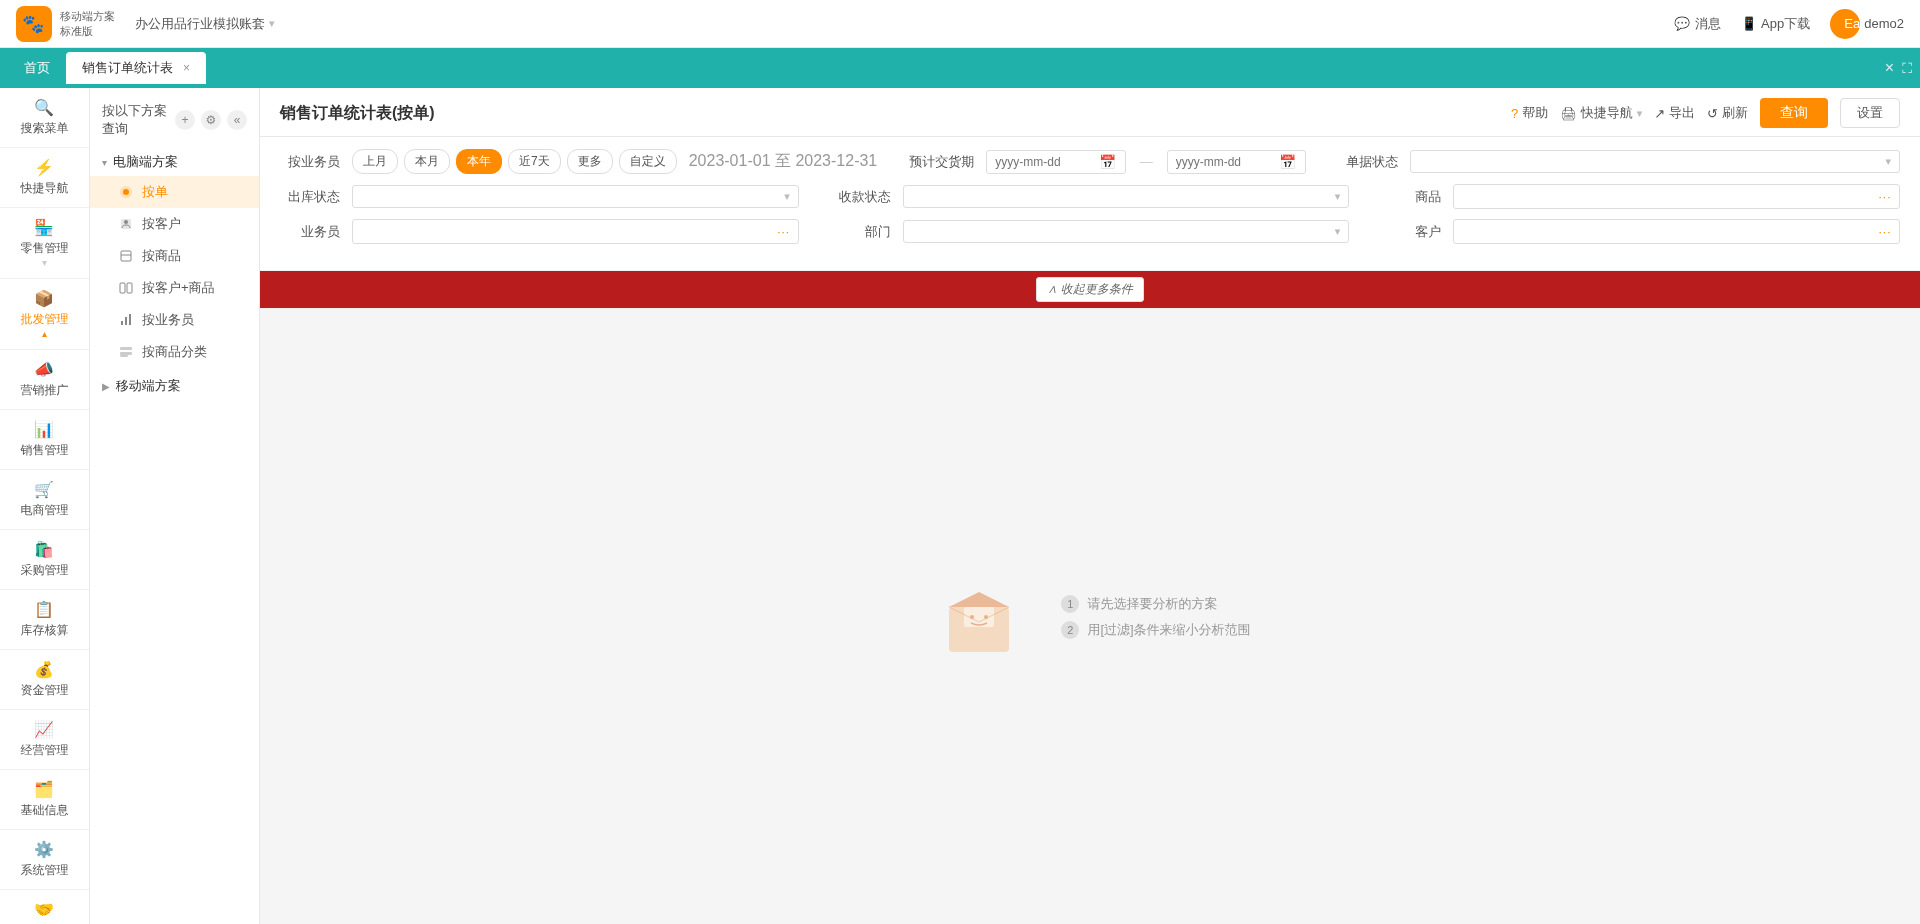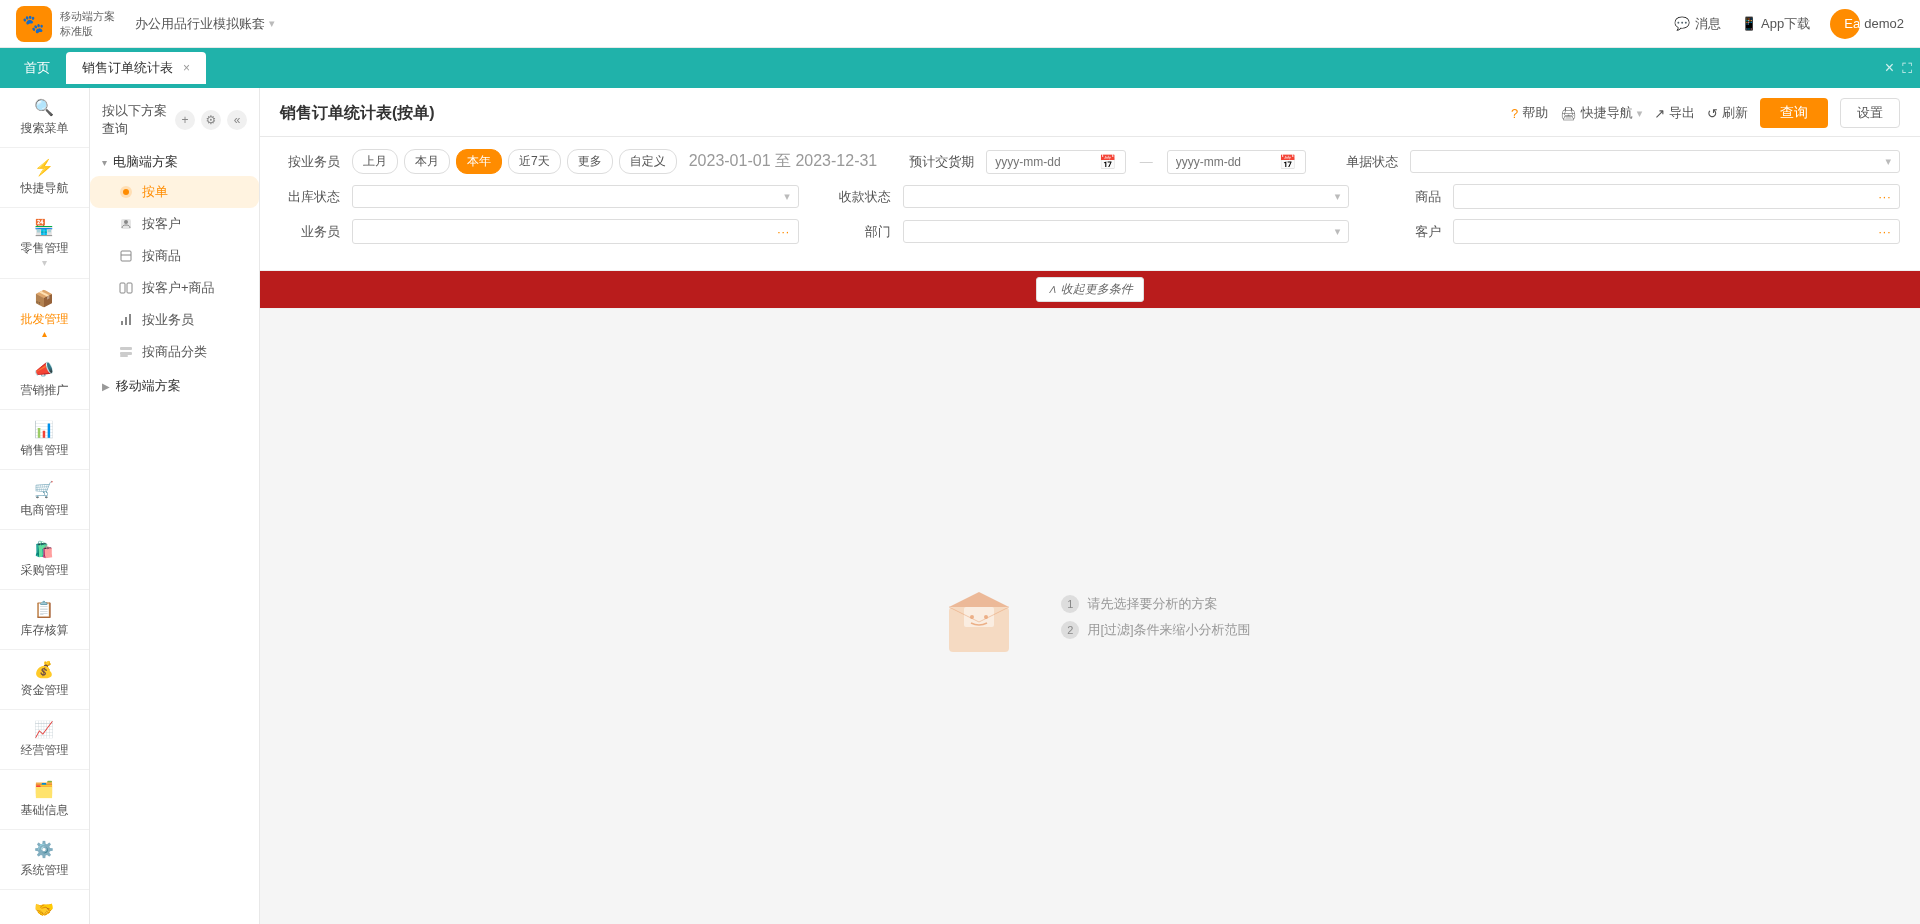--- a/index.html
+++ b/index.html
@@ -184,21 +184,20 @@
     }
     .scheme-section-title .arrow { font-size: 10px; color: #999; }
     .scheme-item {
       display: flex;
       align-items: center;
       padding: 7px 12px 7px 28px;
       font-size: 13px;
       color: #555;
       cursor: pointer;
       gap: 8px;
-      border-radius: 9px;
     }
     .scheme-item.active {
       background: #fff3e0;
       color: #ff8c00;
     }
     .scheme-item-icon {
       width: 16px;
       height: 16px;
       display: flex;
       align-items: center;

